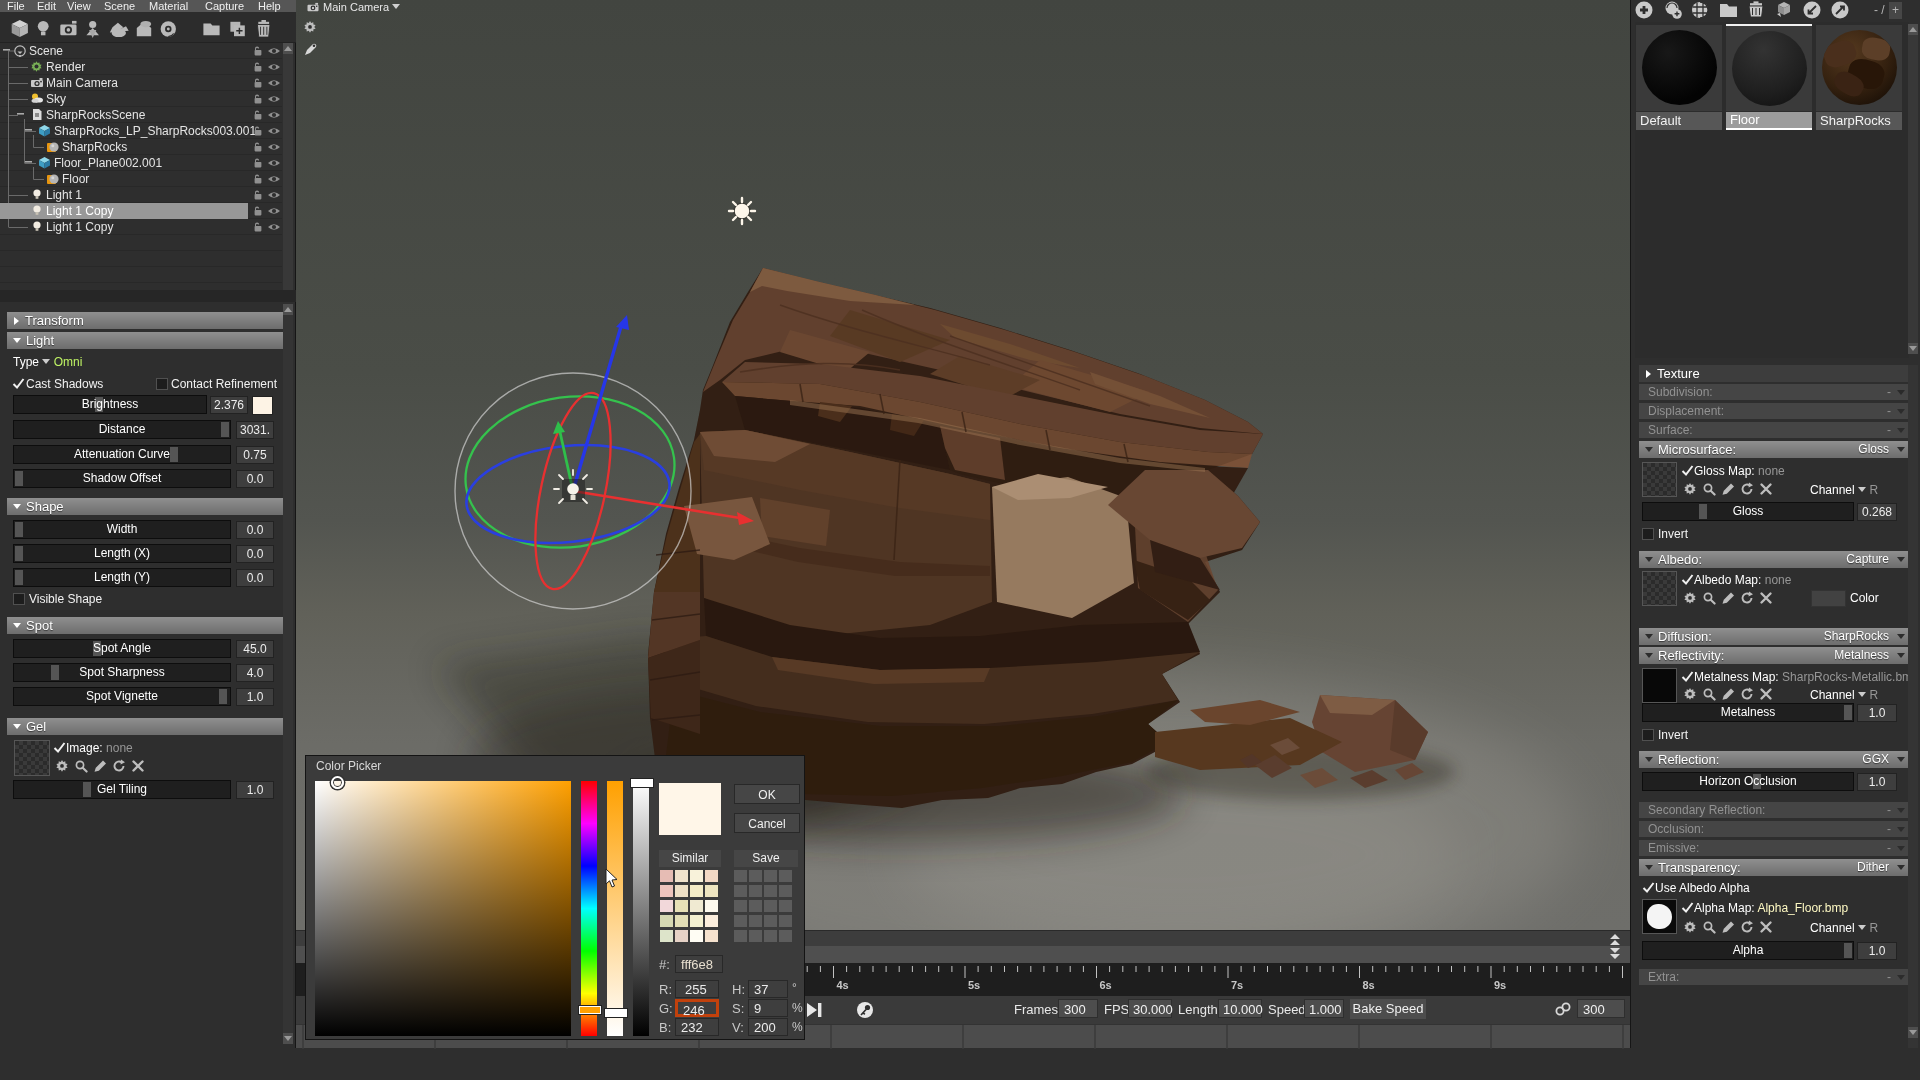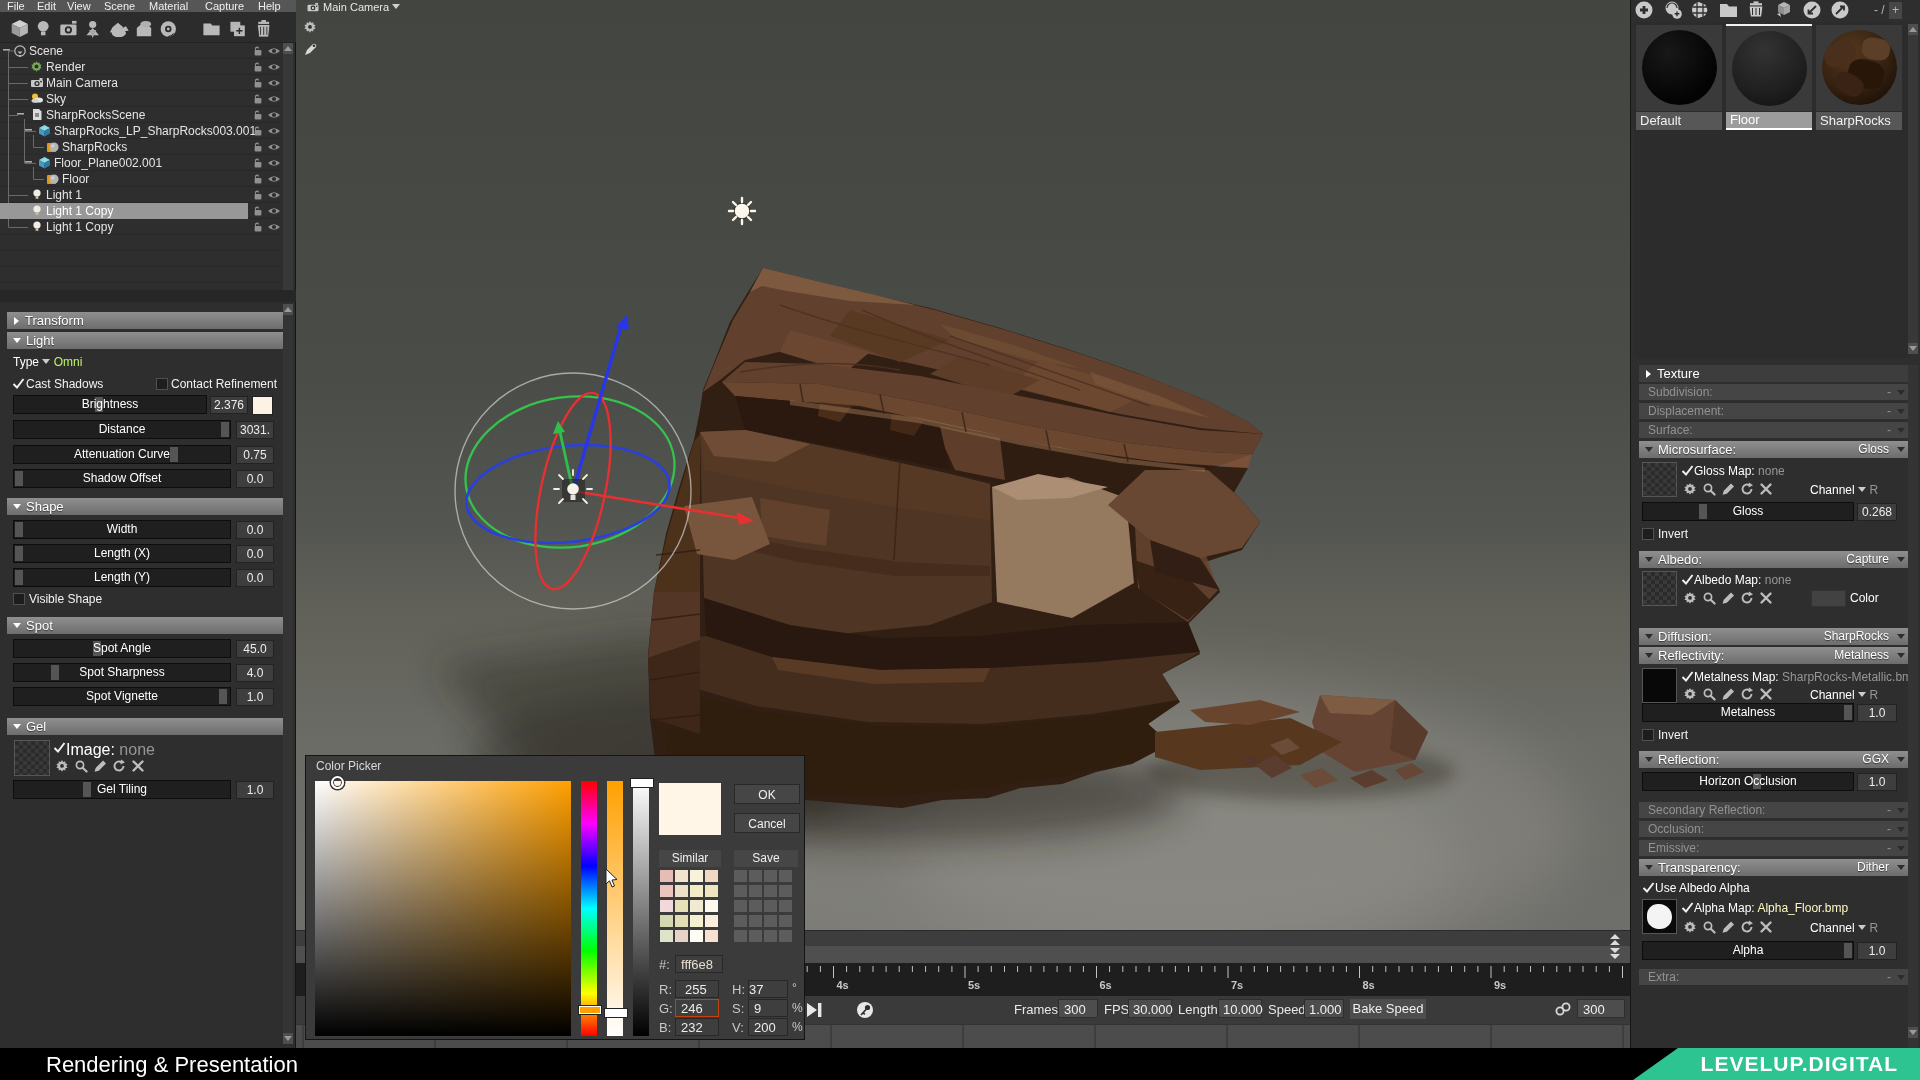--- a/index.html
+++ b/index.html
@@ -474,25 +474,25 @@
           <rect x="15" y="60" width="13" height="12"></rect>
           <rect x="30" y="60" width="13" height="12"></rect>
           <rect x="45" y="60" width="13" height="12"></rect>
   </g>
  </svg>
  <div class="a txt" style="left:353px;top:201px;font-size:13px;color:#c8c8c8">#:</div>
  <div class="a" style="left:369px;top:199px;width:48px;height:18px;background:#3e3e3e;border:1px solid #282828;color:#e8dfcf;font-size:13px;line-height:18px;box-sizing:border-box"><span style="margin-left:5px">fff6e8</span></div>
  <div class="a txt" style="left:353px;top:226px;font-size:13px;color:#c8c8c8">R:</div>
  <div class="a" style="left:369px;top:224px;width:44px;height:18px;background:#3e3e3e;border:1px solid #282828;color:#ececec;font-size:13px;line-height:18px;box-sizing:border-box"><span style="margin-left:9px">255</span></div>
  <div class="a txt" style="left:353px;top:245px;font-size:13px;color:#c8c8c8">G:</div>
- <div class="a" style="left:369px;top:243px;width:44px;height:18px;background:#3e3e3e;border:1px solid #c2410c;color:#ececec;font-size:13px;line-height:18px;box-sizing:border-box"><span style="margin-left:5px">246</span></div>
+ <div class="a" style="left:369px;top:243px;width:44px;height:18px;background:#3e3e3e;border:3px solid #c2410c;color:#ececec;font-size:13px;line-height:18px;box-sizing:border-box"><span style="margin-left:5px">246</span></div>
  <div class="a txt" style="left:353px;top:264px;font-size:13px;color:#c8c8c8">B:</div>
  <div class="a" style="left:369px;top:262px;width:44px;height:18px;background:#3e3e3e;border:1px solid #282828;color:#ececec;font-size:13px;line-height:18px;box-sizing:border-box"><span style="margin-left:5px">232</span></div>
  <div class="a txt" style="left:426px;top:226px;font-size:13px;color:#c8c8c8">H:</div>
- <div class="a" style="left:442px;top:224px;width:40px;height:18px;background:#3e3e3e;border:1px solid #282828;color:#ececec;font-size:13px;line-height:18px;box-sizing:border-box"><span style="">37</span></div>
+ <div class="a" style="left:442px;top:224px;width:40px;height:18px;background:#3e3e3e;border:1px solid #282828;color:#ececec;font-size:13px;line-height:18px;box-sizing:border-box"><span style="margin-left:5px">37</span></div>
  <div class="a txt" style="left:486px;top:225px;font-size:12px;color:#c8c8c8">°</div>
  <div class="a txt" style="left:426px;top:245px;font-size:13px;color:#c8c8c8">S:</div>
  <div class="a" style="left:442px;top:243px;width:40px;height:18px;background:#3e3e3e;border:1px solid #282828;color:#ececec;font-size:13px;line-height:18px;box-sizing:border-box"><span style="margin-left:5px">9</span></div>
  <div class="a txt" style="left:486px;top:245px;font-size:12px;color:#c8c8c8">%</div>
  <div class="a txt" style="left:426px;top:264px;font-size:13px;color:#c8c8c8">V:</div>
  <div class="a" style="left:442px;top:262px;width:40px;height:18px;background:#3e3e3e;border:1px solid #282828;color:#ececec;font-size:13px;line-height:18px;box-sizing:border-box"><span style="margin-left:5px">200</span></div>
  <div class="a txt" style="left:486px;top:264px;font-size:12px;color:#c8c8c8">%</div>
  <svg class="a" style="left:299px;top:113px" width="13" height="20" viewBox="0 0 13 20">
         <path d="M1 0 L1 15 L4.5 11.8 L7 18 L9.5 17 L7 11 L12 10.5 Z" fill="#fff" stroke="#222" stroke-width="1"></path>
       </svg>
@@ -707,21 +707,21 @@
  <div class="vb" style="left:236px;top:640px;width:36px;height:16px">45.0</div>
  <div class="a sl" style="left:13px;top:663px;width:216px;height:17px"><span class="hnd" style="left:37px"></span><i class="lb">Spot Sharpness</i></div>
  <div class="vb" style="left:236px;top:664px;width:36px;height:16px">4.0</div>
  <div class="a sl" style="left:13px;top:687px;width:216px;height:17px"><span class="hnd" style="left:205px"></span><i class="lb">Spot Vignette</i></div>
  <div class="vb" style="left:236px;top:688px;width:36px;height:16px">1.0</div>
  <div class="a hdr" style="left:7px;top:718px;width:276px"><span class="tdn" style="margin:0 5px 0 6px"></span>Gel</div>
  <div class="a" style="left:14px;top:740px;width:34px;height:34px;border:1px solid #565656;background-color:#2b2b2b;background-image:linear-gradient(45deg,#3a3a3a 25%,transparent 25%,transparent 75%,#3a3a3a 75%),linear-gradient(45deg,#3a3a3a 25%,transparent 25%,transparent 75%,#3a3a3a 75%);background-size:8px 8px;background-position:0 0,4px 4px"></div>
  <svg class="a" style="left:53px;top:741px" width="13" height="13">
         <use href="#chk"></use>
       </svg>
- <div class="a txt" style="left:66px;top:741px;font-size:16px;color:#fff">Image: <span style="color:#969696">none</span></div>
+ <div class="a txt" style="left:66px;top:741px;font-size:12px;color:#fff">Image: <span style="color:#969696">none</span></div>
  <svg class="a" style="left:55px;top:759px" width="90" height="14" viewBox="0 0 90 14">
         <use href="#gear" x="0" y="0" width="14" height="14"></use>
         <use href="#mag" x="19" y="0" width="14" height="14"></use>
         <use href="#pen" x="38" y="0" width="14" height="14"></use>
         <use href="#ref" x="57" y="0" width="14" height="14"></use>
         <use href="#xx" x="76" y="0" width="14" height="14"></use>
       </svg>
  <div class="a sl" style="left:13px;top:780px;width:216px;height:17px"><span class="hnd" style="left:69px"></span><i class="lb">Gel Tiling</i></div>
  <div class="vb" style="left:236px;top:781px;width:36px;height:16px">1.0</div>
  <div class="a" style="left:283px;top:304px;width:10px;height:740px;background:#343434">
@@ -866,19 +866,12 @@
  <div class="a txt" style="left:179px;top:921px;font-size:12px;color:#fff">Channel <span class="tdn" style="border-top-color:#ccc"></span> <span style="color:#969696">R</span></div>
  <div class="a sl" style="left:11px;top:941px;width:210px;height:17px"><span class="hnd" style="left:201px"></span><i class="lb">Alpha</i></div>
  <div class="vb" style="left:226px;top:942px;width:38px;height:16px">1.0</div>
  <div class="a dim" style="left:8px;top:969px;width:274px"><span style="margin-left:9px">Extra:</span><span class="a" style="right:22px">-</span><span class="tdnD a" style="right:8px;top:6px"></span></div>
  <div class="a" style="left:277px;top:365px;width:10px;height:683px;background:#343434">
   <div class="a" style="left:0;top:662px;width:10px;height:11px;background:#4e4e4e"></div>
   <div class="a" style="left:1px;top:665px;width:0;height:0;border-left:4px solid transparent;border-right:4px solid transparent;border-top:5px solid #9a9a9a"></div>
  </div>
 </div>
 
-<div class="a" style="left:0;top:1048px;width:1920px;height:32px;background:#000">
- <div class="a txt" style="left:46px;top:4px;font-size:22px;color:#fff">Rendering &amp; Presentation</div>
- <svg class="a" style="left:1630px;top:0" width="290" height="32" viewBox="0 0 290 32">
-  <polygon points="48,0 290,0 290,32 3,32" fill="#2dc492"></polygon>
-  <text x="268" y="23" text-anchor="end" font-size="21" font-weight="bold" letter-spacing="1" fill="#fff" font-family="Liberation Sans">LEVELUP.DIGITAL</text>
- </svg>
-</div>
 </div>
 </body></html>

